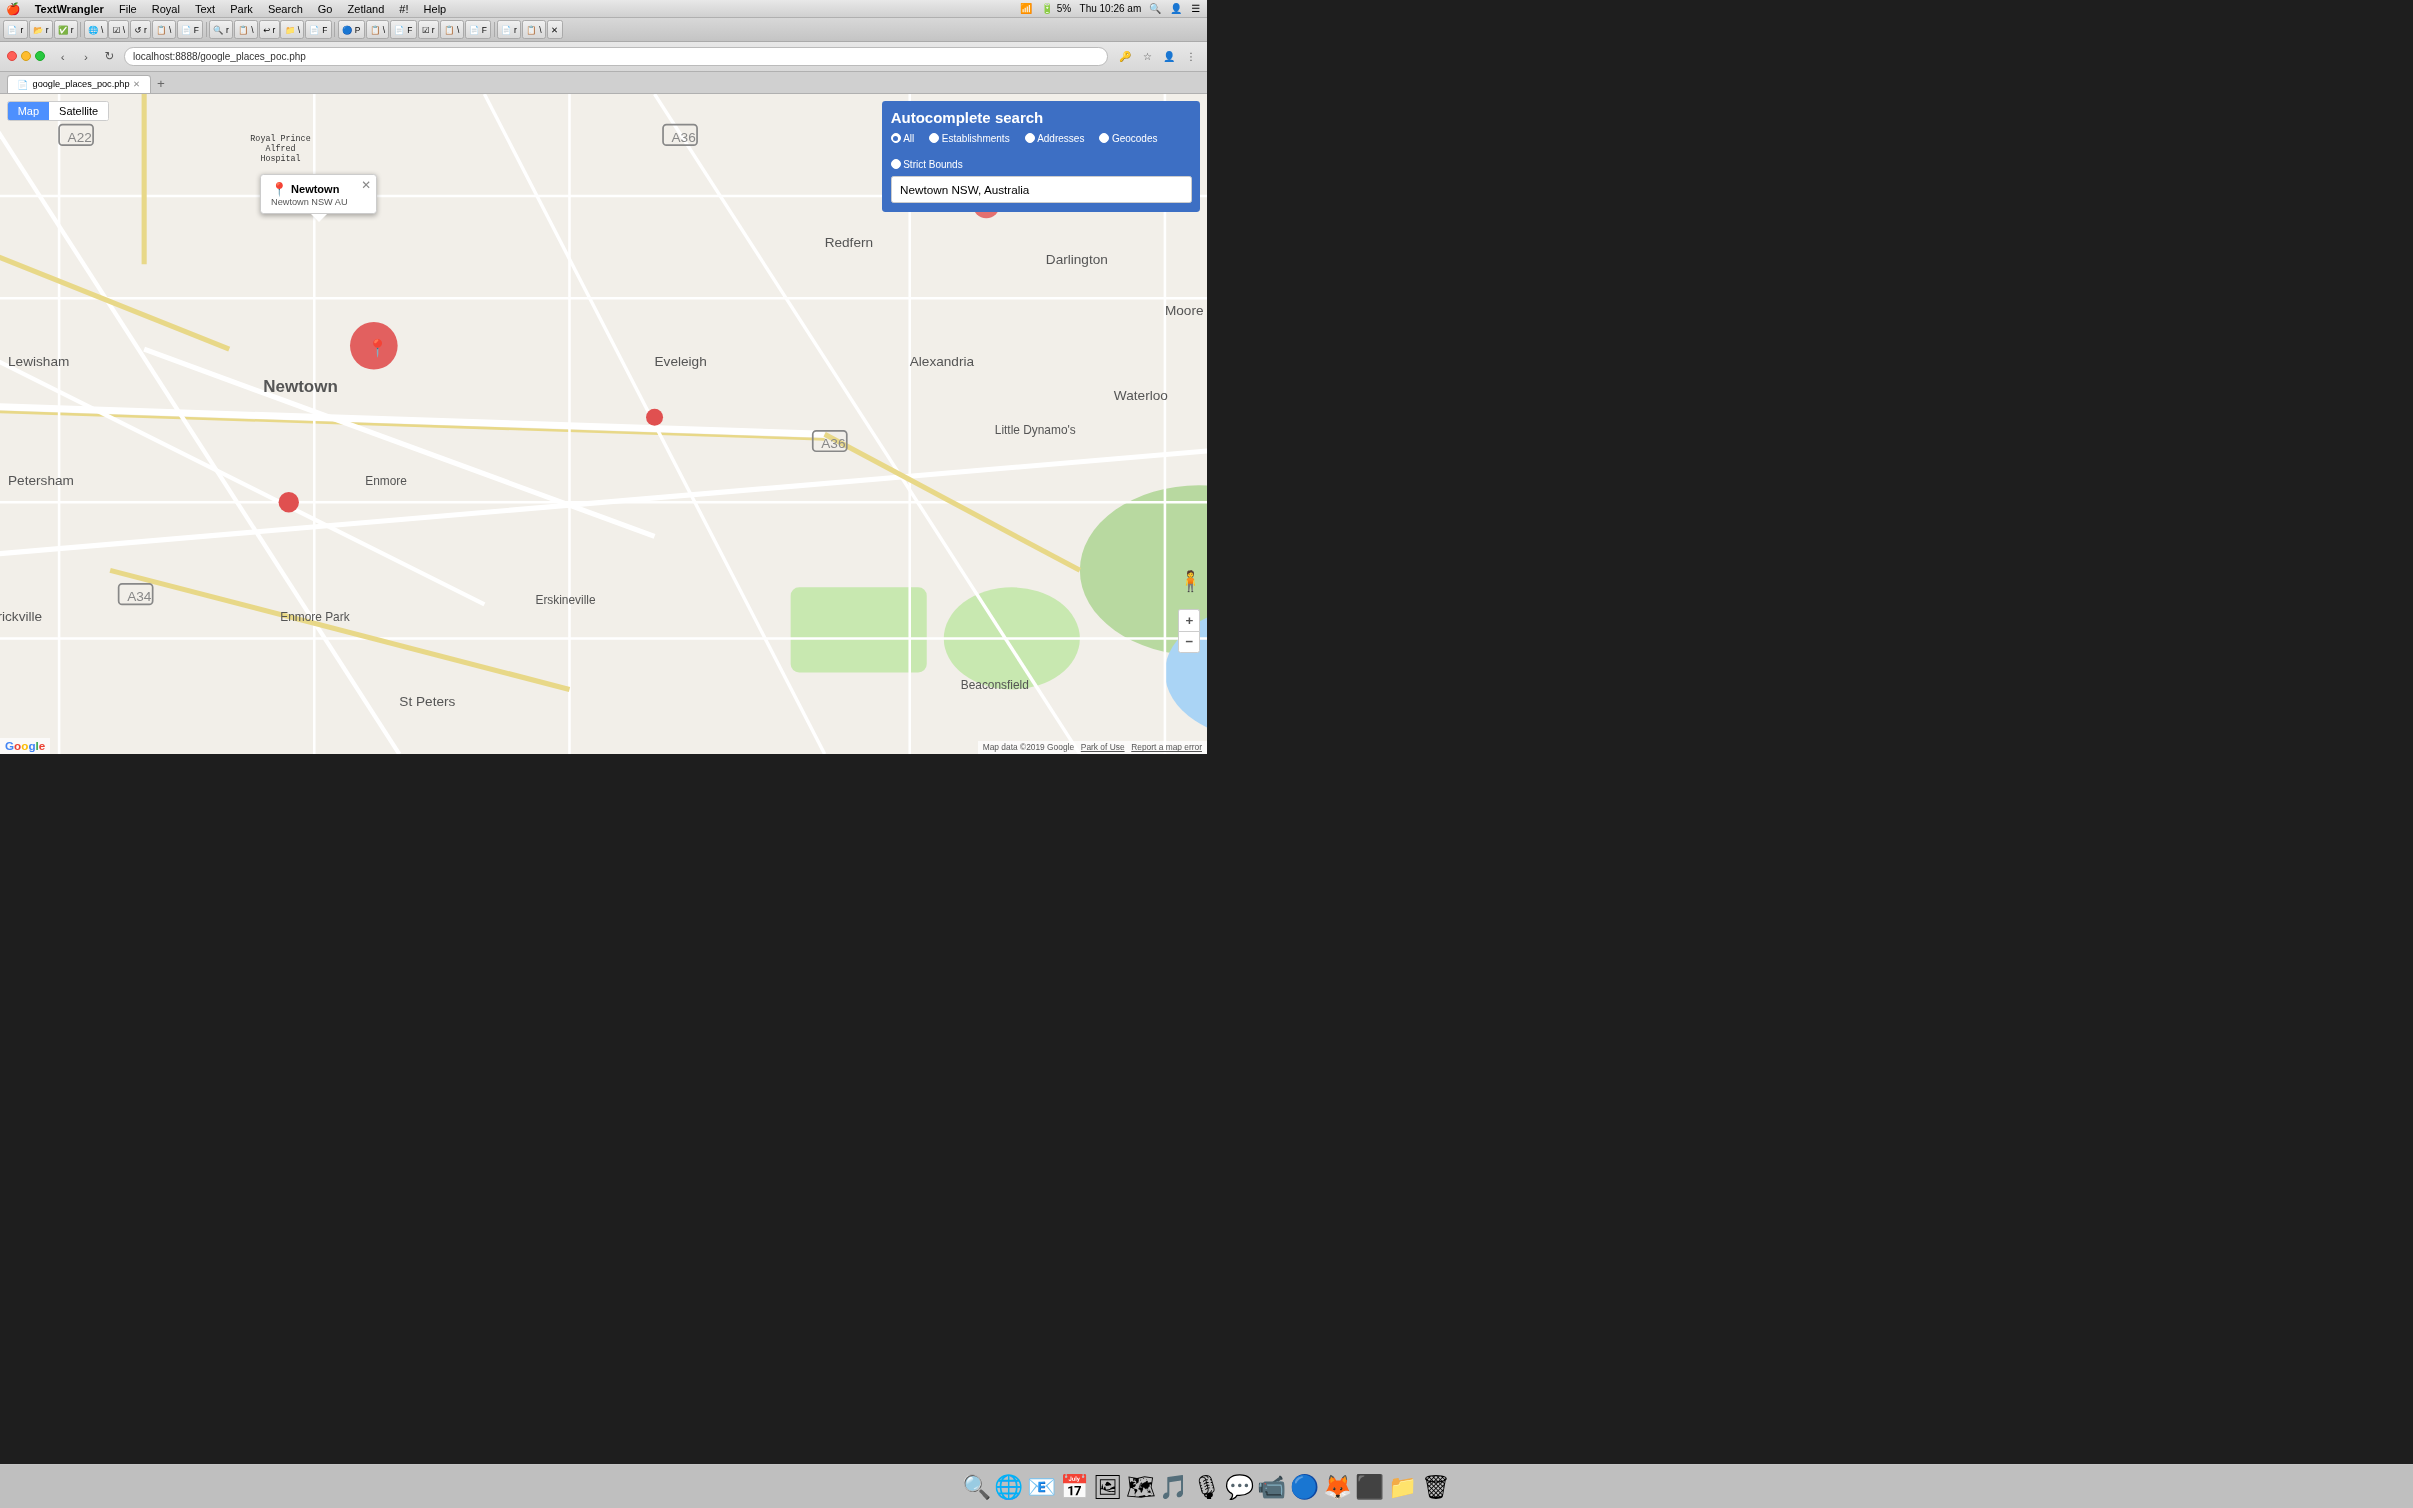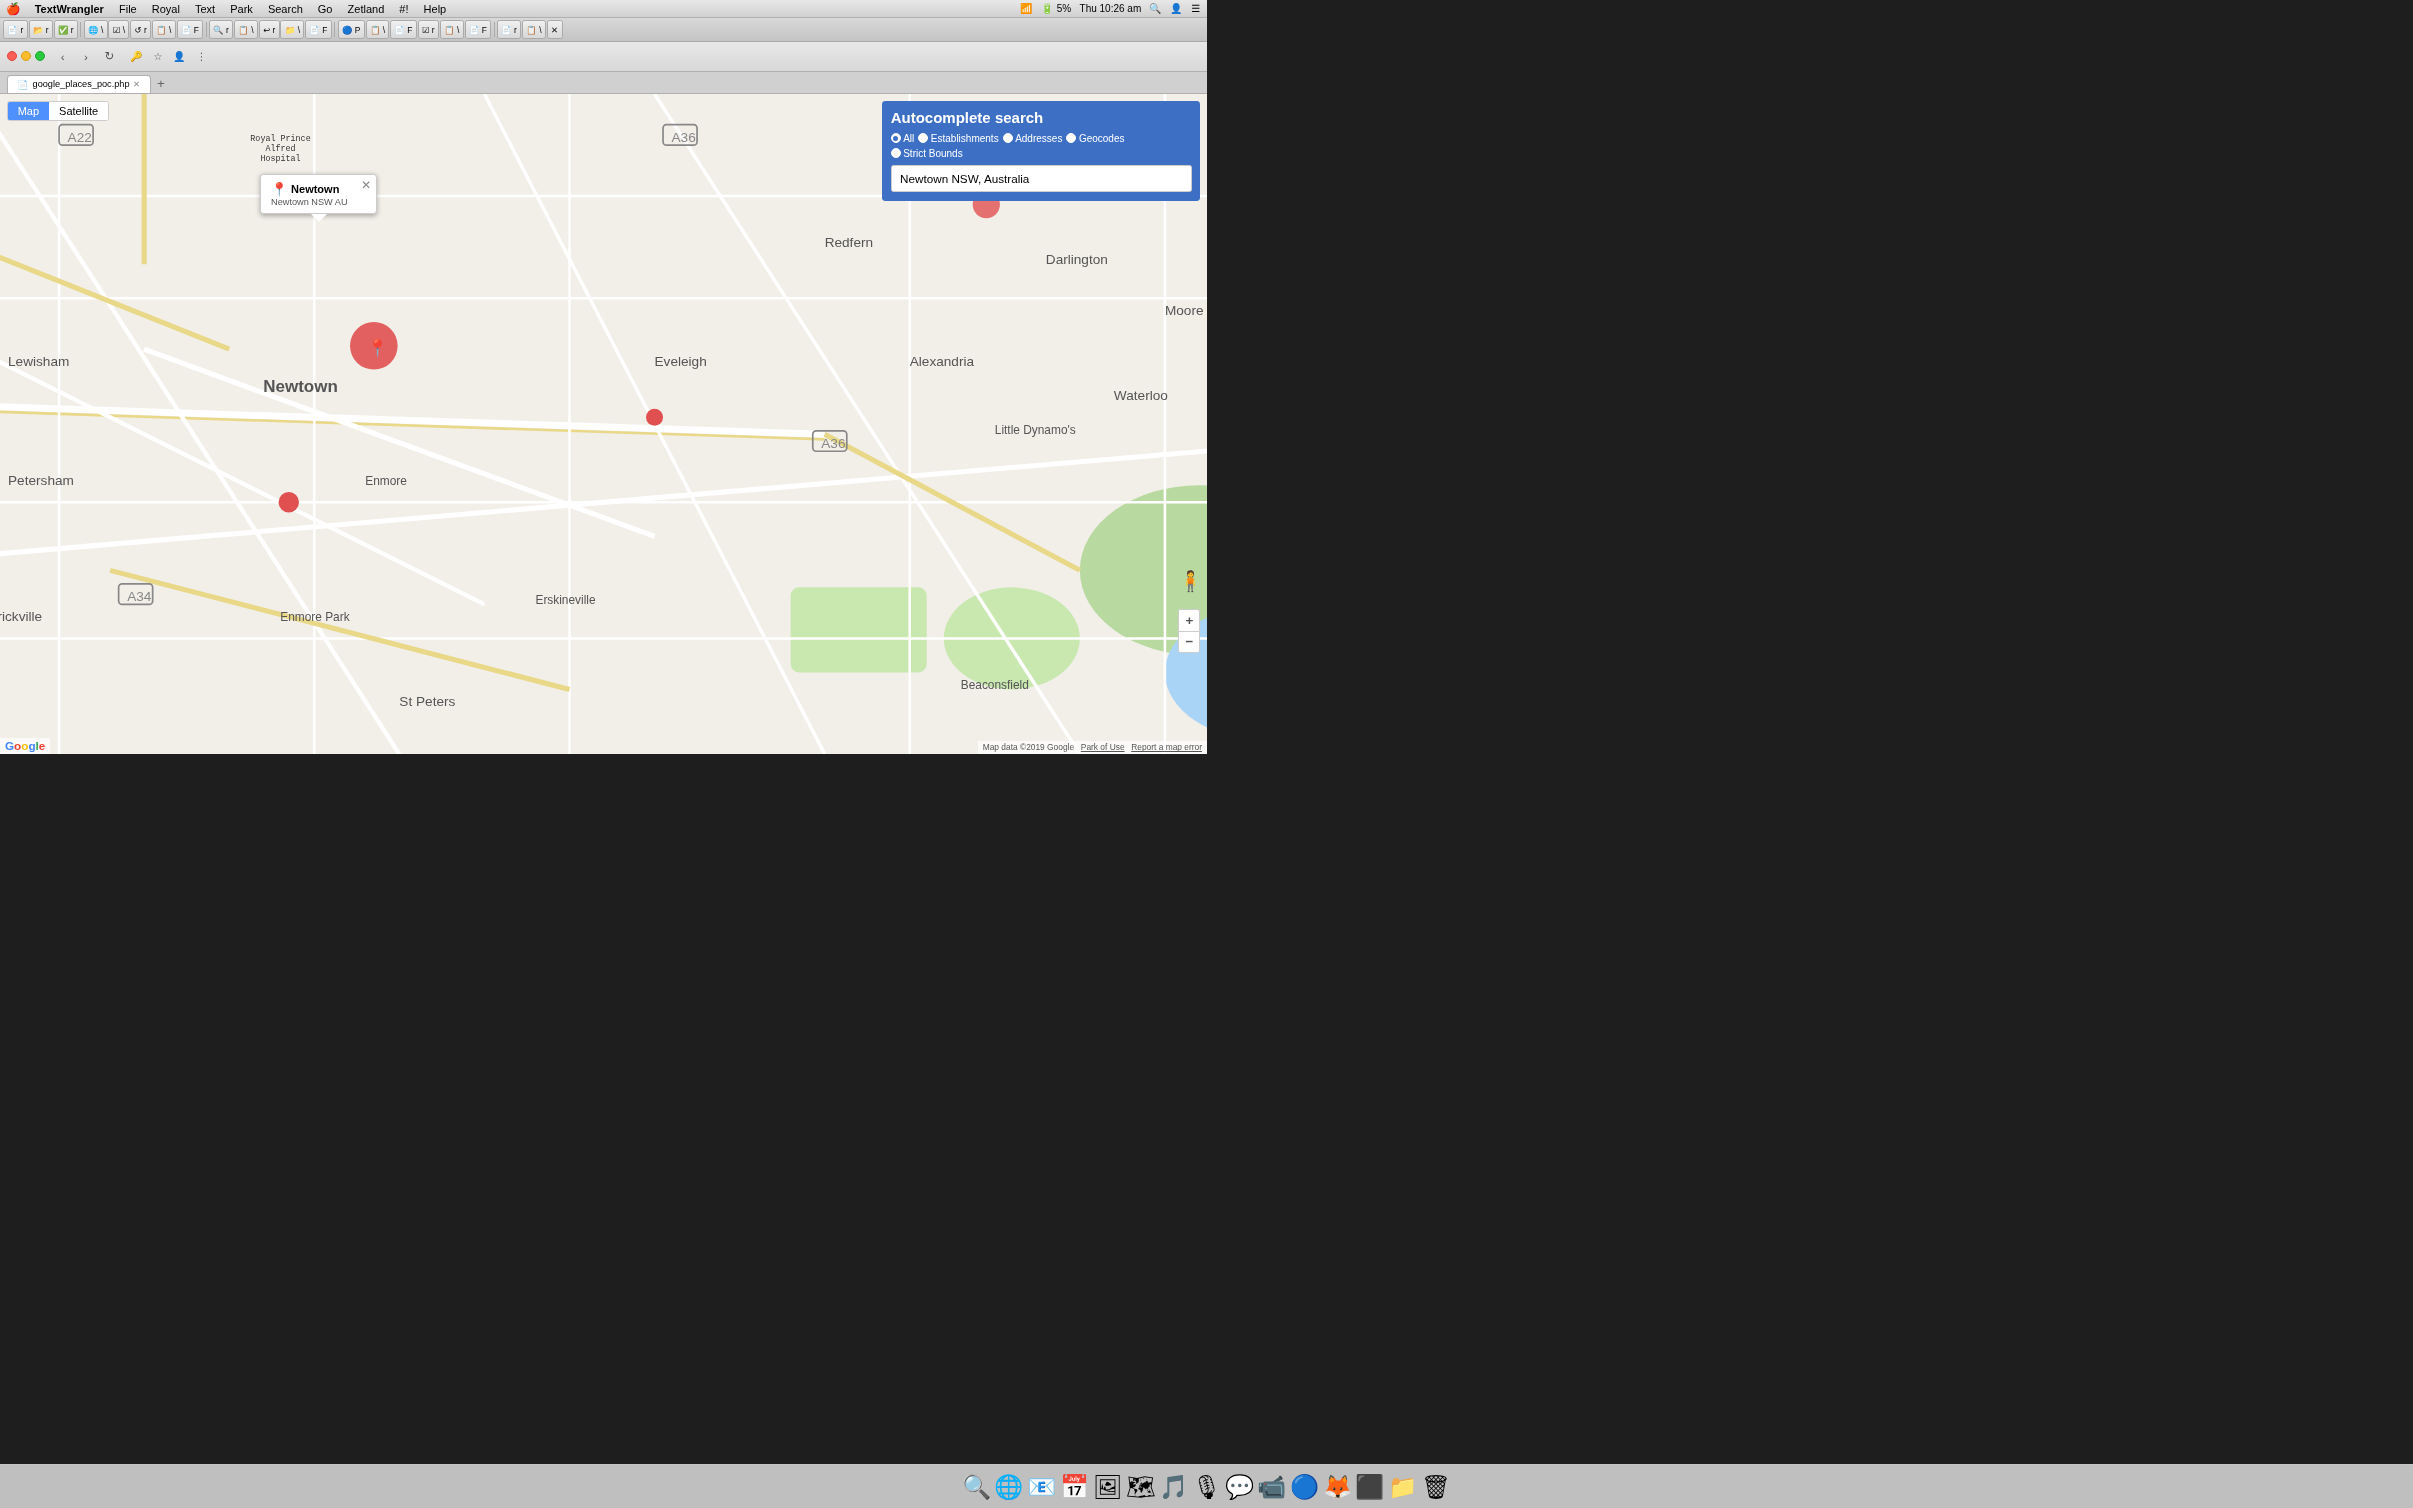--- a/index.html
+++ b/index.html
@@ -155,21 +155,21 @@
       z-index: 20;
     }
     .autocomplete-title {
       color: white;
       font-size: 15px;
       font-weight: bold;
       margin-bottom: 6.7px;
     }
     .autocomplete-options {
       display: flex;
-      gap: 4px;
+      gap: 15px;
       margin-bottom: 6.7px;
       flex-wrap: wrap;
       text-align: center;
     }
     .autocomplete-option {
       display: flex;
       align-items: center;
       gap: 2.5px;
       color: white;
       font-size: 10px;
@@ -548,20 +548,23 @@
 
 <div class="browser-chrome">
   <div class="traffic-lights">
     <div class="traffic-light tl-red"></div>
     <div class="traffic-light tl-yellow"></div>
     <div class="traffic-light tl-green"></div>
   </div>
   <button class="nav-btn">‹</button>
   <button class="nav-btn">›</button>
   <button class="nav-btn">↻</button>
+  <div class="address-bar">
+    <span class="address-text">localhost:8888/google_places_poc.php</span>
+  </div>
   <div class="browser-actions">
     <button class="browser-action-btn">🔑</button>
     <button class="browser-action-btn">☆</button>
     <button class="browser-action-btn">👤</button>
     <button class="browser-action-btn">⋮</button>
   </div>
 </div>
 
 <div class="tabs-bar">
   <div class="tab active">

